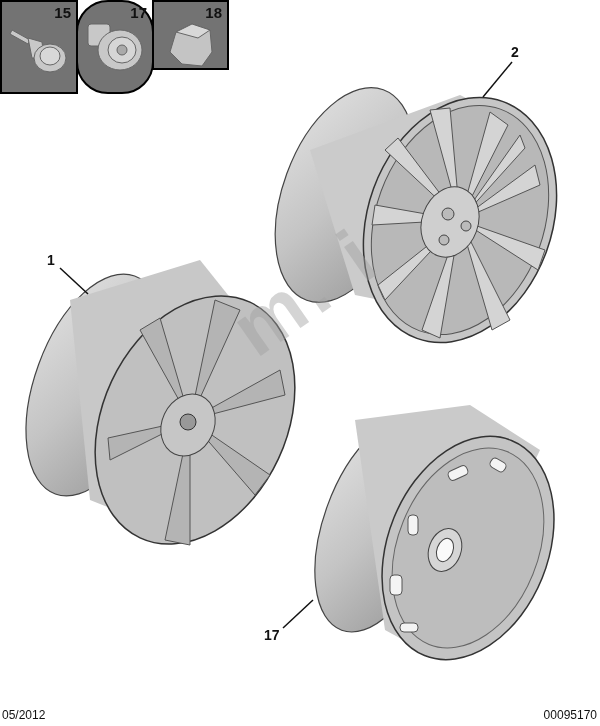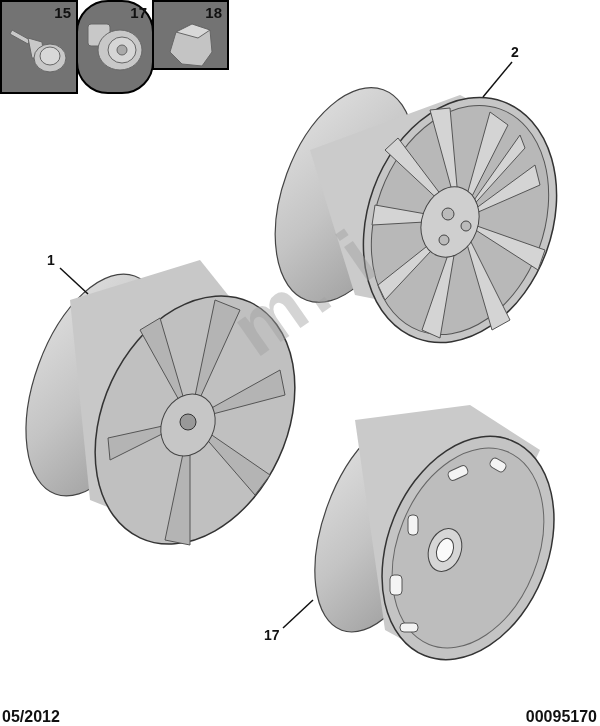--- a/index.html
+++ b/index.html
@@ -3,21 +3,21 @@
 <meta charset="utf-8">
 <style>
   html, body { margin: 0; padding: 0; background: #ffffff; }
   body { width: 600px; height: 726px; position: relative; overflow: hidden;
          font-family: "Liberation Sans", sans-serif; }
   .grid { position: absolute; left: 0; top: 0; width: 229px; height: 184px; }
   .cell { position: absolute; border: 2px solid #000; box-sizing: border-box; background: #737373; }
   .cell-num { position: absolute; right: 5px; top: 2px; font-weight: bold; font-size: 15px; color: #111; }
   .cell svg { position: absolute; left: 0; top: 0; }
   .callout { position: absolute; font-weight: bold; font-size: 14px; color: #111; }
-  .footer { position: absolute; top: 708px; font-weight: bold; font-size: 16px; color: #111; }
+  .footer { position: absolute; top: 708px; font-weight: normal; font-size: 12px; color: #111; }
   .watermark { position: absolute; left: 215px; top: 300px; font-size: 78px; font-weight: bold;
                color: rgba(160,160,160,0.45); transform: rotate(-35deg); transform-origin: left top;
                letter-spacing: 6px; pointer-events: none; }
   svg.main { position: absolute; left: 0; top: 0; }
 </style>
 </head>
 <body>
 
 <div class="grid">
   <div class="cell" style="left:0;top:0;width:78px;height:94px;">

